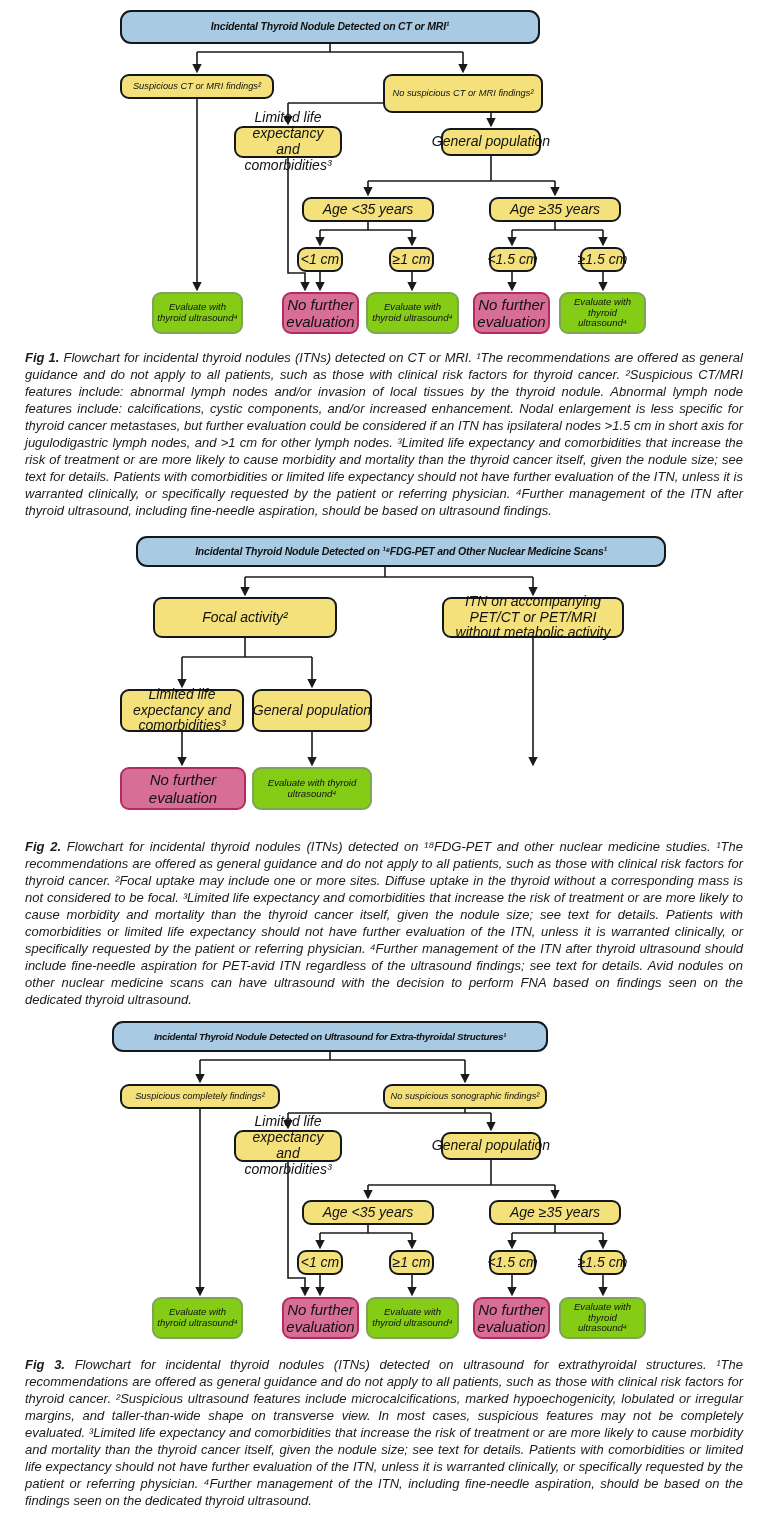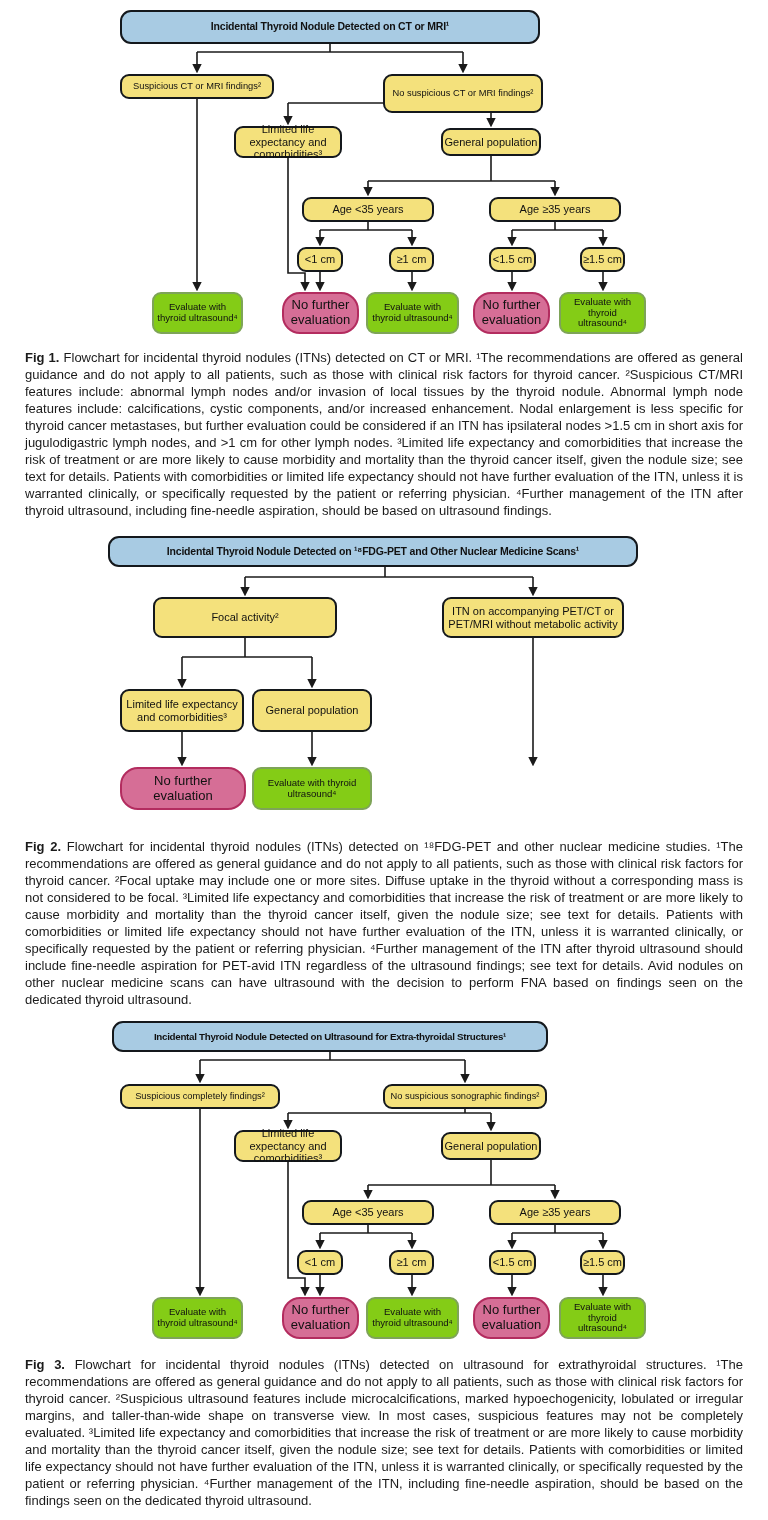--- a/index.html
+++ b/index.html
@@ -1,26 +1,26 @@
 <!DOCTYPE html>
 <html><head>
 <meta charset="utf-8">
 <style>
   html,body{margin:0;padding:0;background:#fff;}
   .page{position:relative;width:768px;height:1520px;background:#ffffff;overflow:hidden;
-        font-family:"Liberation Sans",sans-serif;}
+        font-family:"Liberation Sans",sans-serif;font-style:italic;}
   .layer{position:absolute;left:0;top:0;width:768px;height:1520px;}
   svg.connectors{position:absolute;left:0;top:0;z-index:0;}
   .node{position:absolute;z-index:2;display:flex;align-items:center;justify-content:center;
         text-align:center;color:#111;box-sizing:border-box;padding:1px 3px;line-height:1.14;
         font-family:"Liberation Sans",sans-serif;}
   .blue{background:#A8CBE3;border:2.5px solid #14181c;border-radius:11px;font-weight:bold;
         font-size:10.5px;letter-spacing:-0.2px;white-space:nowrap;}
-  .yellow{background:#F4E17C;border:2.3px solid #14181c;border-radius:9px;font-size:11px;}
-  .pink{background:#D66E96;border:2.5px solid #B32C5F;border-radius:18px;font-size:13px;}
+  .yellow{background:#F4E17C;border:2.3px solid #14181c;border-radius:9px;font-size:14px;}
+  .pink{background:#D66E96;border:2.5px solid #B32C5F;border-radius:9px;font-size:15px;}
   .green{background:#84cc16;border:2.5px solid #7EA458;border-radius:9px;font-size:9.6px;}
   .nw{white-space:nowrap;}
   .caption{position:absolute;z-index:2;width:718px;left:25px;font-size:13px;line-height:17px;
            color:#1b1b1b;text-align:justify;}
   .cap-label{font-weight:bold;}
 </style>
 </head>
 <body>
 
 <div class="page">
@@ -119,21 +119,21 @@
     <div class="node green" style="left:366px;top:292px;width:93px;height:42px">Evaluate with thyroid ultrasound⁴</div>
     <div class="node pink" style="left:473px;top:292px;width:77px;height:42px">No further evaluation</div>
     <div class="node green" style="left:559px;top:292px;width:87px;height:42px">Evaluate with thyroid ultrasound⁴</div>
   </div>
   <div class="caption" style="top:349px">
     <span class="cap-label">Fig 1.</span>
     <span>Flowchart for incidental thyroid nodules (ITNs) detected on CT or MRI. ¹The recommendations are offered as general guidance and do not apply to all patients, such as those with clinical risk factors for thyroid cancer. ²Suspicious CT/MRI features include: abnormal lymph nodes and/or invasion of local tissues by the thyroid nodule. Abnormal lymph node features include: calcifications, cystic components, and/or increased enhancement. Nodal enlargement is less specific for thyroid cancer metastases, but further evaluation could be considered if an ITN has ipsilateral nodes &gt;1.5 cm in short axis for jugulodigastric lymph nodes, and &gt;1 cm for other lymph nodes. ³Limited life expectancy and comorbidities that increase the risk of treatment or are more likely to cause morbidity and mortality than the thyroid cancer itself, given the nodule size; see text for details. Patients with comorbidities or limited life expectancy should not have further evaluation of the ITN, unless it is warranted clinically, or specifically requested by the patient or referring physician. ⁴Further management of the ITN after thyroid ultrasound, including fine-needle aspiration, should be based on ultrasound findings.</span>
   </div>
 
   <div class="layer">
-    <div class="node blue" style="left:108px;top:536px;width:530px;height:31px">Incidental Thyroid Nodule Detected on ¹⁸FDG-PET and Other Nuclear Medicine Scans¹</div>
+    <div class="node blue" style="left:136px;top:536px;width:530px;height:31px">Incidental Thyroid Nodule Detected on ¹⁸FDG-PET and Other Nuclear Medicine Scans¹</div>
     <div class="node yellow nw" style="left:153px;top:597px;width:184px;height:41px">Focal activity²</div>
     <div class="node yellow" style="left:442px;top:597px;width:182px;height:41px">ITN on accompanying PET/CT or PET/MRI without metabolic activity</div>
     <div class="node yellow" style="left:120px;top:689px;width:124px;height:43px">Limited life expectancy and comorbidities³</div>
     <div class="node yellow nw" style="left:252px;top:689px;width:120px;height:43px">General population</div>
     <div class="node pink" style="left:120px;top:767px;width:126px;height:43px">No further evaluation</div>
     <div class="node green" style="left:252px;top:767px;width:120px;height:43px">Evaluate with thyroid ultrasound⁴</div>
   </div>
   <div class="caption" style="top:838px">
     <span class="cap-label">Fig 2.</span>
     <span>Flowchart for incidental thyroid nodules (ITNs) detected on ¹⁸FDG-PET and other nuclear medicine studies. ¹The recommendations are offered as general guidance and do not apply to all patients, such as those with clinical risk factors for thyroid cancer. ²Focal uptake may include one or more sites. Diffuse uptake in the thyroid without a corresponding mass is not considered to be focal. ³Limited life expectancy and comorbidities that increase the risk of treatment or are more likely to cause morbidity and mortality than the thyroid cancer itself, given the nodule size; see text for details. Patients with comorbidities or limited life expectancy should not have further evaluation of the ITN, unless it is warranted clinically, or specifically requested by the patient or referring physician. ⁴Further management of the ITN after thyroid ultrasound should include fine-needle aspiration for PET-avid ITN regardless of the ultrasound findings; see text for details. Avid nodules on other nuclear medicine scans can have ultrasound with the decision to perform FNA based on findings seen on the dedicated thyroid ultrasound.</span>

